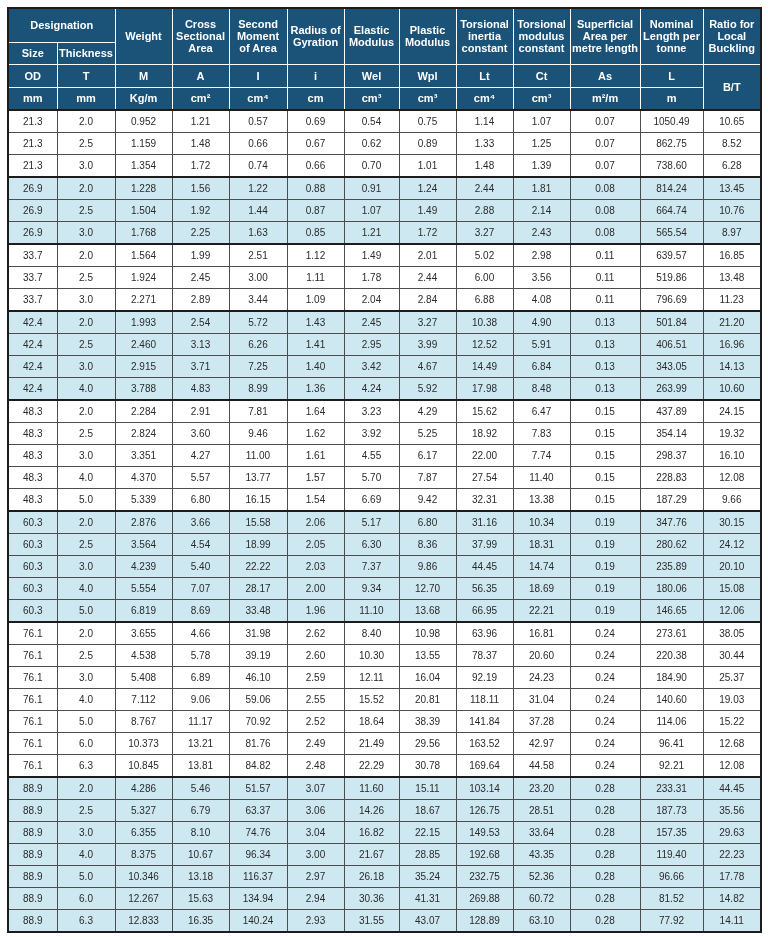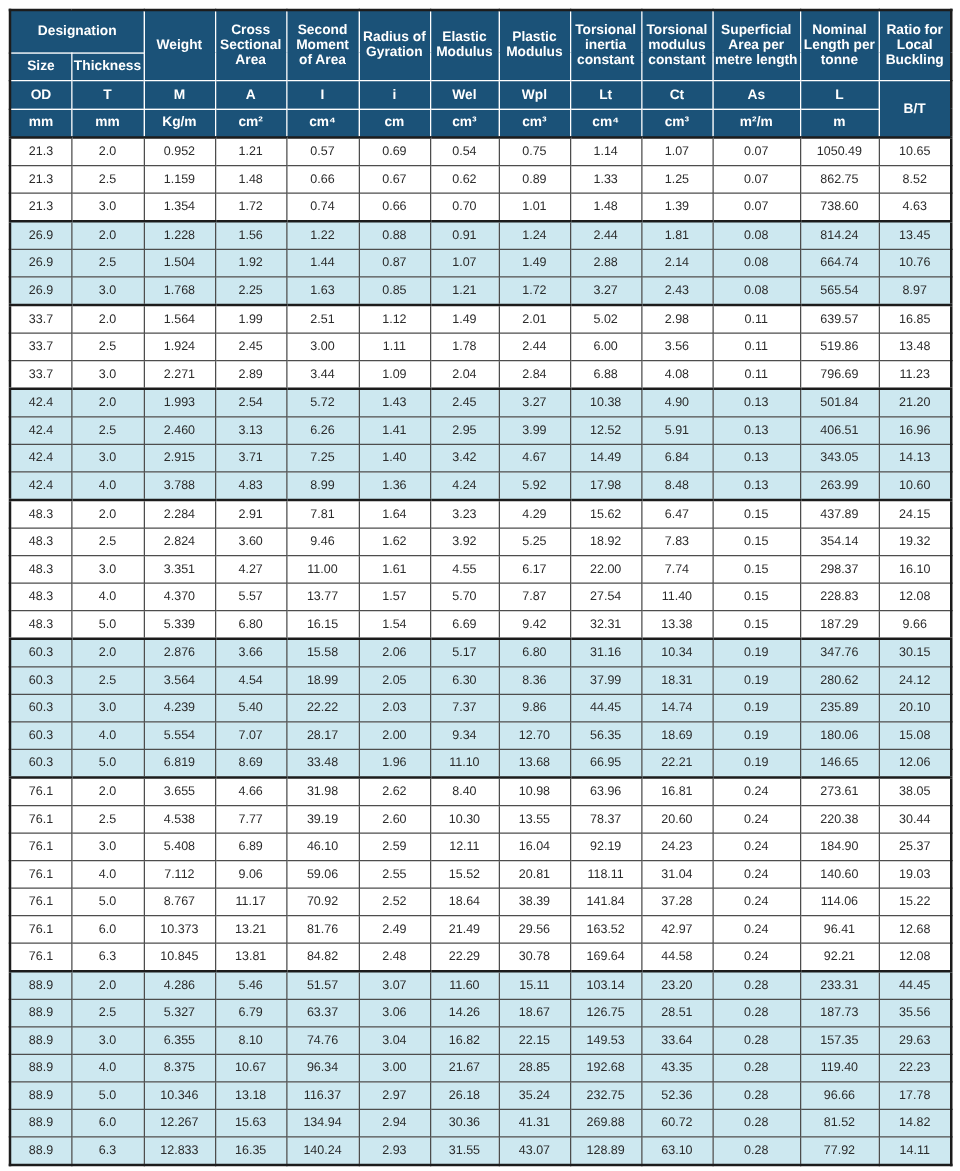--- a/index.html
+++ b/index.html
@@ -158,21 +158,21 @@
         <td>1.354</td>
         <td>1.72</td>
         <td>0.74</td>
         <td>0.66</td>
         <td>0.70</td>
         <td>1.01</td>
         <td>1.48</td>
         <td>1.39</td>
         <td>0.07</td>
         <td>738.60</td>
-        <td>4.63</td>
+        <td>6.28</td>
       </tr>
       <tr class="shaded group-start">
         <td>26.9</td>
         <td>2.0</td>
         <td>1.228</td>
         <td>1.56</td>
         <td>1.22</td>
         <td>0.88</td>
         <td>0.91</td>
         <td>1.24</td>
@@ -479,21 +479,21 @@
         <td>63.96</td>
         <td>16.81</td>
         <td>0.24</td>
         <td>273.61</td>
         <td>38.05</td>
       </tr>
       <tr class="">
         <td>76.1</td>
         <td>2.5</td>
         <td>4.538</td>
-        <td>7.77</td>
+        <td>5.78</td>
         <td>39.19</td>
         <td>2.60</td>
         <td>10.30</td>
         <td>13.55</td>
         <td>78.37</td>
         <td>20.60</td>
         <td>0.24</td>
         <td>220.38</td>
         <td>30.44</td>
       </tr>

